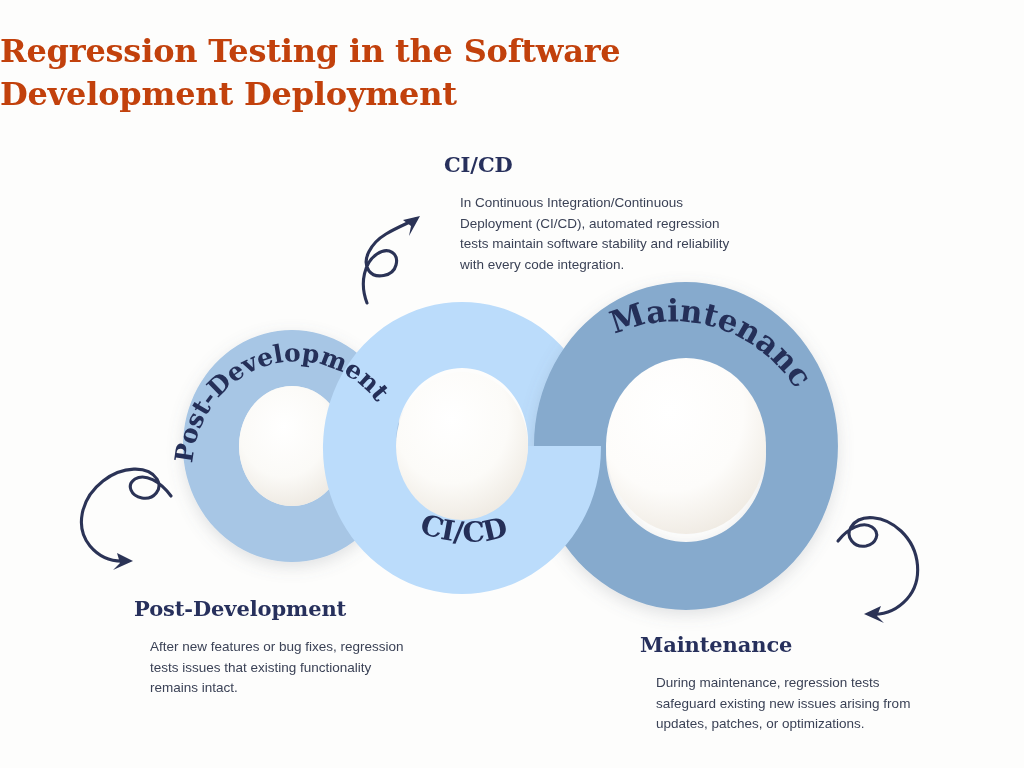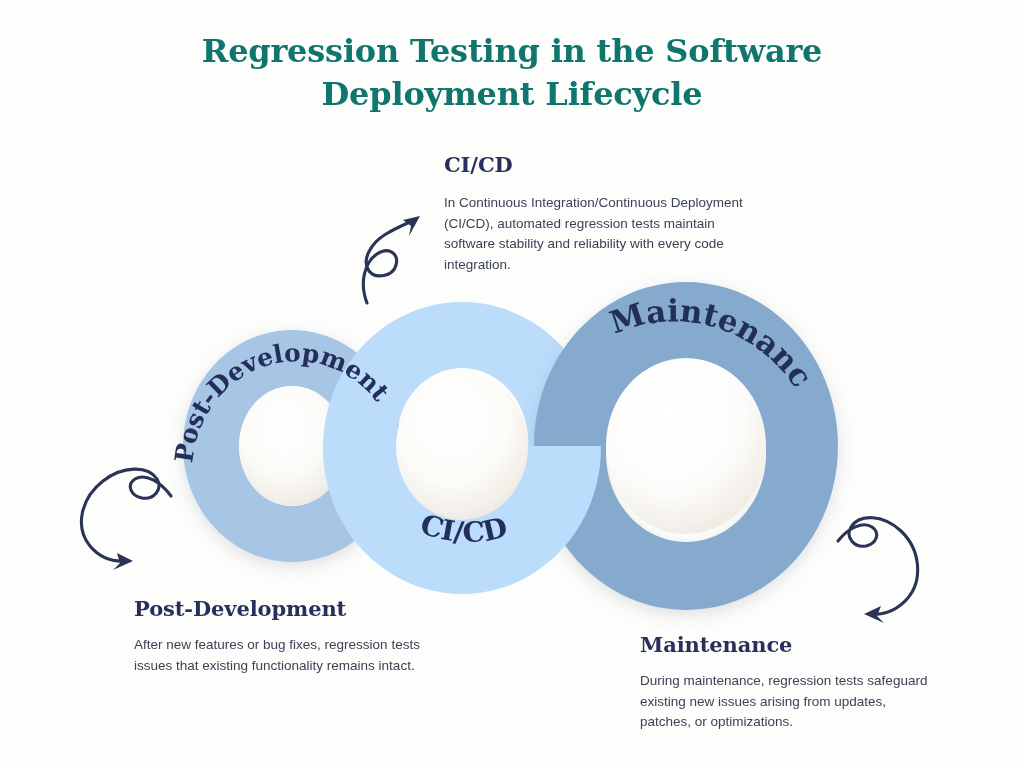--- a/index.html
+++ b/index.html
@@ -21,42 +21,42 @@
     width: 1024px;
     height: 768px;
   }
 
   
   .title {
     position: absolute;
     left: 0;
     top: 30px;
     width: 1024px;
-    text-align: center;
+    text-align: left;
     font-family: "DejaVu Serif", serif;
     font-weight: bold;
     font-size: 32px;
     line-height: 43px;
-    color: #0f766e;
+    color: #c2410c;
     letter-spacing: -0.2px;
   }
   .title .l2 { display: block; }
 
   
   .block { position: absolute; }
   .block h3 {
     margin: 0 0 14px 0;
     font-family: "DejaVu Serif", serif;
     font-weight: bold;
     font-size: 21px;
     color: #27305c;
     letter-spacing: -0.1px;
   }
   .block p {
-    margin: 0;
+    margin: 16px;
     font-family: "Liberation Sans", sans-serif;
     font-size: 13.5px;
     line-height: 20.5px;
     color: #3b4256;
   }
 
   #block-cicd   { left: 444px; top: 152px; width: 320px; }
   #block-cicd h3 { margin-bottom: 16px; }
   #block-post   { left: 134px; top: 596px; width: 300px; }
   #block-maint  { left: 640px; top: 632px; width: 300px; }
@@ -87,21 +87,21 @@
   }
   .arrow-head { fill: #2b3356; }
 </style>
 </head>
 <body>
 
 <div id="stage">
 
   <div class="title">
     <span>Regression Testing in the Software</span>
-    <span class="l2">Deployment Lifecycle</span>
+    <span class="l2">Development Deployment</span>
   </div>
 
   <svg id="diagram" viewBox="0 0 1024 768">
     <defs>
 
       <radialGradient id="holeShadeSm" cx="42%" cy="34%" r="72%">
         <stop offset="0%" stop-color="#ffffff"></stop>
         <stop offset="58%" stop-color="#fbfaf7"></stop>
         <stop offset="100%" stop-color="#ece7df"></stop>
       </radialGradient>

